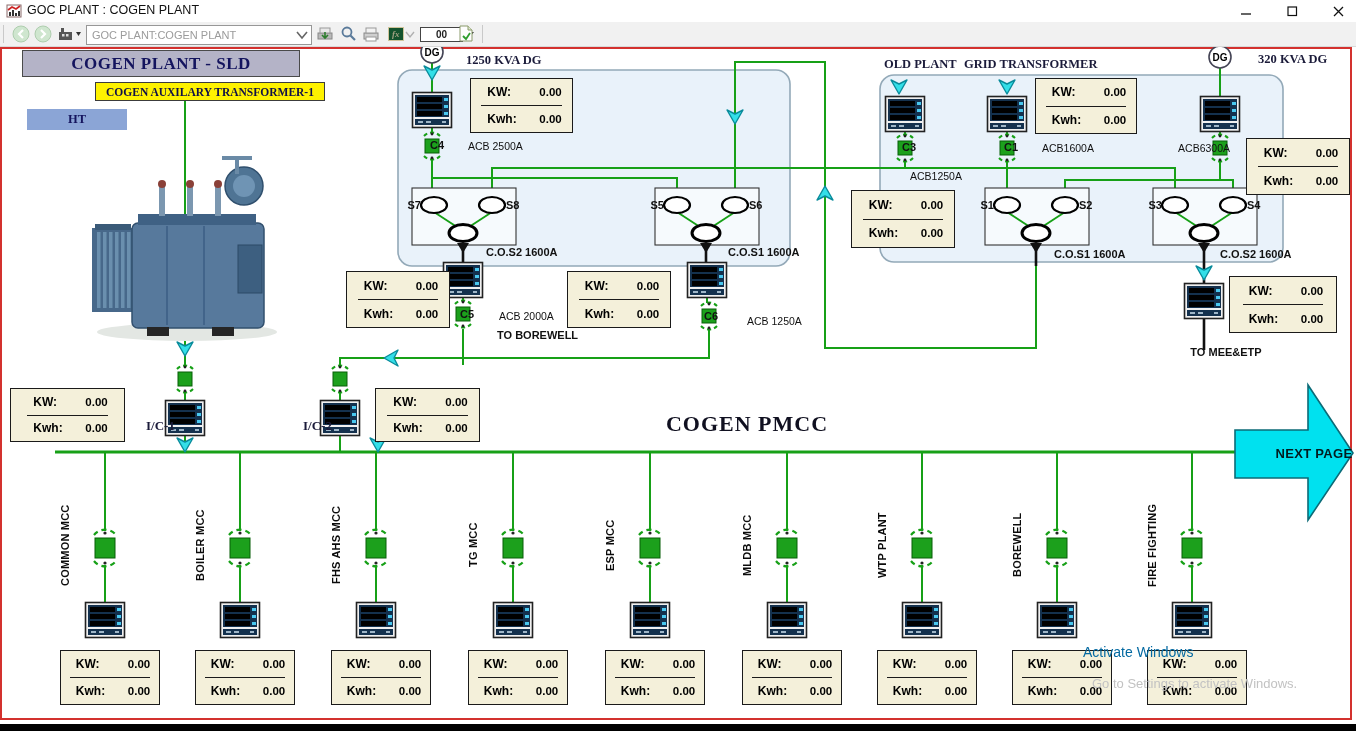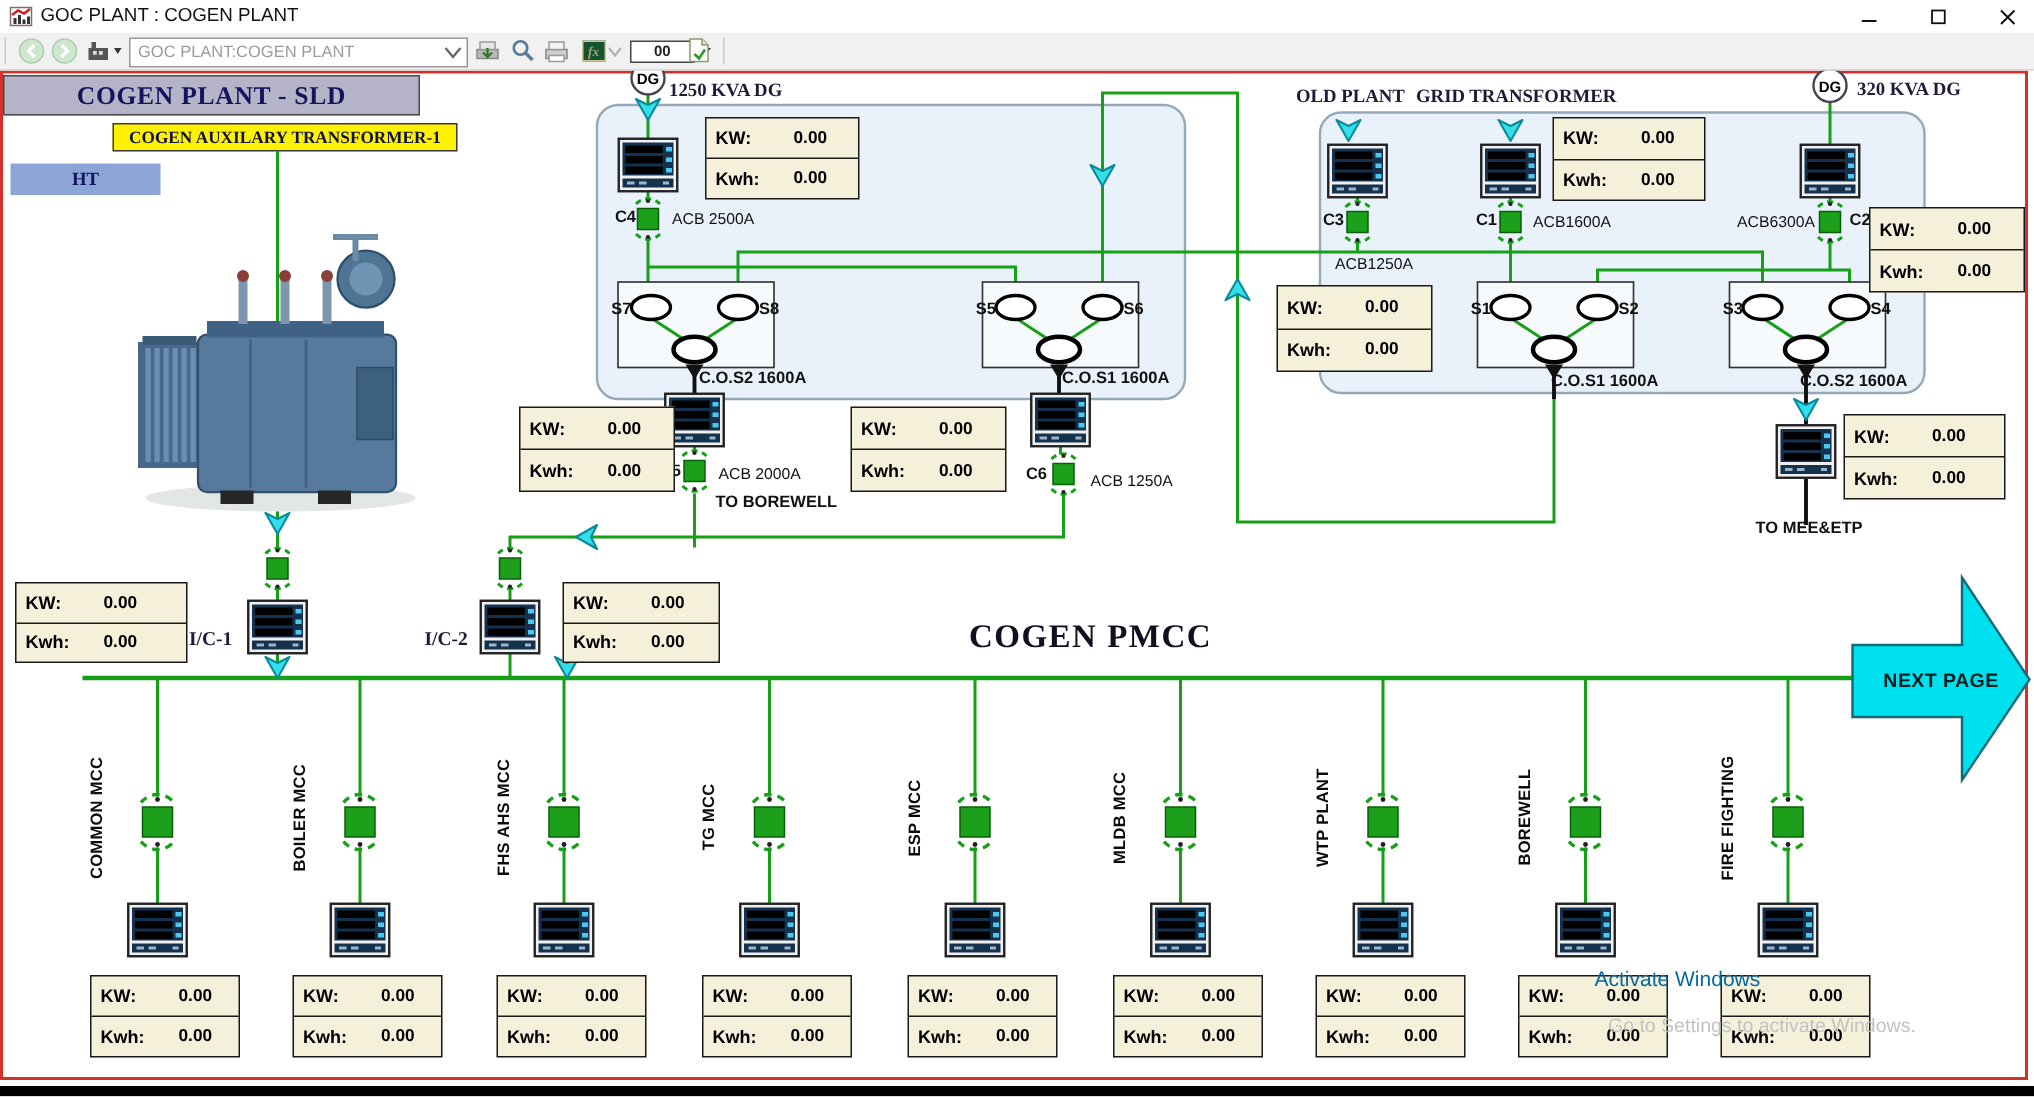--- a/index.html
+++ b/index.html
@@ -19,33 +19,33 @@
   .sep{position:absolute;top:3px;width:1px;height:18px;background:#c9c9c9;}
   .zero-box{border:1.4px solid #444;background:#fff;font:bold 10px "Liberation Sans",sans-serif;
             padding:1px 15px;color:#222;}
   .fx-box{border:1px solid #cfc49a;background:#14532d;font:italic bold 9px "Liberation Serif",serif;
           padding:1px 3px;color:#a0a080;}
   
   #red-frame{position:absolute;left:0;top:47px;width:1352px;height:673px;box-sizing:border-box;
              border:2px solid #d3312e;z-index:1;}
   #bottom-strip{position:absolute;left:0;top:724px;width:1356px;height:7px;background:#000;z-index:7;}
   #diagram{position:absolute;left:0;top:0;z-index:2;}
-  .lbl{position:absolute;z-index:3;color:#111;}
+  .lbl{position:absolute;z-index:3;color:#111;margin-left:20px;}
   .serifb{font-family:"Liberation Serif",serif;font-weight:bold;color:#1b1b3a;}
   .small-b{font:bold 11px "Liberation Sans",sans-serif;}
   .small-r{font:10.5px "Liberation Sans",sans-serif;}
   #sld-title{left:2px;top:50px;width:276px;height:25px;background:#b4b3c7;border:1px solid #4a4a4a;
              display:flex;align-items:center;justify-content:center;font-size:17px;color:#14145e;letter-spacing:.5px;}
   #aux-title{left:75px;top:82px;width:228px;height:17px;background:#fef200;border:1px solid #3c3c3c;
              display:flex;align-items:center;justify-content:center;font-size:11.5px;color:#101048;}
   #ht-box{left:7px;top:109px;width:100px;height:21px;background:#8ba5d6;
           display:flex;align-items:center;justify-content:center;font-size:12.5px;color:#15155e;}
   #bus-title{left:627px;top:411px;width:200px;text-align:center;font-size:22px;color:#101020;letter-spacing:1px;}
   .kvbox{position:absolute;background:#f4f0da;border:1.3px solid #1a1a1a;z-index:3;
-         display:flex;flex-direction:column;box-sizing:border-box;}
+         display:flex;flex-direction:column;box-sizing:border-box;align-items:center;}
   .kvrow{flex:1;display:flex;align-items:center;}
   .kvrow.second{border-top:1.3px solid #1a1a1a;}
   .kl{margin-left:6px;min-width:36px;font:bold 12px "Liberation Sans",sans-serif;}
   .kv{margin-left:16px;font:bold 11.5px "Liberation Sans",sans-serif;}
   .feeder{position:absolute;top:452px;width:110px;height:260px;z-index:3;}
   .feeder-label{position:absolute;left:3px;top:36px;width:24px;height:114px;
                 writing-mode:vertical-rl;transform:rotate(180deg);
                 font:bold 11px "Liberation Sans",sans-serif;letter-spacing:.2px;
                 display:flex;align-items:center;justify-content:center;white-space:nowrap;color:#0b0b0b;}
   .feeder .kvbox{left:10px;top:198px;width:100px;height:55px;}

